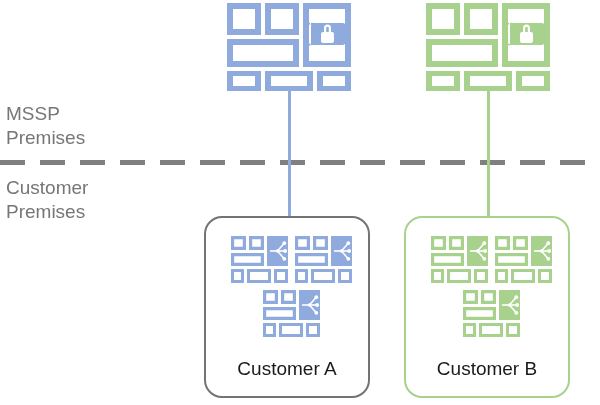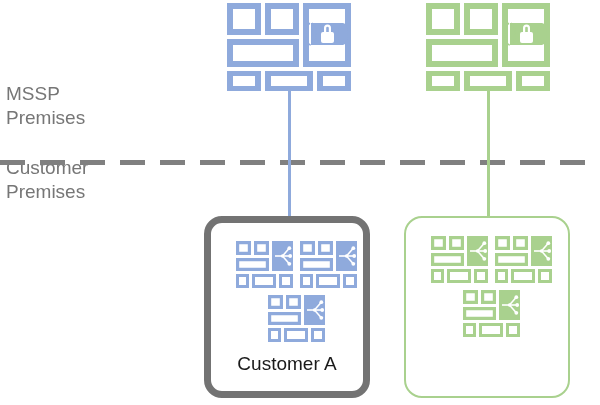--- a/index.html
+++ b/index.html
@@ -19,20 +19,21 @@
   }
 
   
   .zone-label {
     position: absolute;
     color: #767676;
     font-size: 19px;
     line-height: 24px;
     font-family: "Liberation Sans", sans-serif;
     white-space: pre;
+    margin-top: 20px;
   }
   #mssp-label { left: 6px; top: 82px; }
   #customer-label { left: 6px; top: 156px; }
 
   
   #divider {
     position: absolute;
     left: 0px;
     top: 160px;
     width: 600px;
@@ -61,21 +62,21 @@
   
   .customer-box {
     position: absolute;
     background: #ffffff;
     border-radius: 18px;
     box-sizing: border-box;
   }
   #customer-box-a {
     left: 204px; top: 216px;
     width: 166px; height: 182px;
-    border: 7px solid #737373;
+    border: 2px solid #737373;
   }
   #customer-box-b {
     left: 404px; top: 216px;
     width: 166px; height: 182px;
     border: 2px solid #a9d18e;
   }
   .customer-label {
     position: absolute;
     left: 0; right: 0;
     bottom: 16px;
@@ -314,15 +315,16 @@
           <line x1="46.5" y1="15" x2="53" y2="15"></line>
           <line x1="46.5" y1="15" x2="53" y2="22.5"></line>
           <circle cx="46.5" cy="15" r="1.7" stroke="none"></circle>
           <circle cx="53.3" cy="7.2" r="1.9" stroke="none"></circle>
           <circle cx="54.2" cy="15" r="1.9" stroke="none"></circle>
           <circle cx="53.3" cy="22.8" r="1.9" stroke="none"></circle>
         </g>
       </svg>
     </div>
 
+    <div class="customer-label">Customer B</div>
   </div>
 
 </div>
 
 </body></html>

